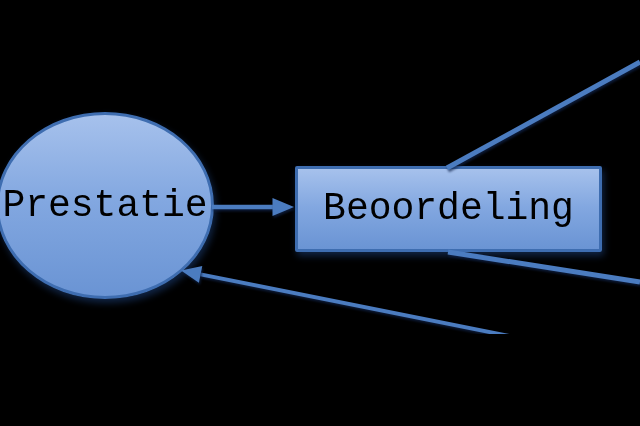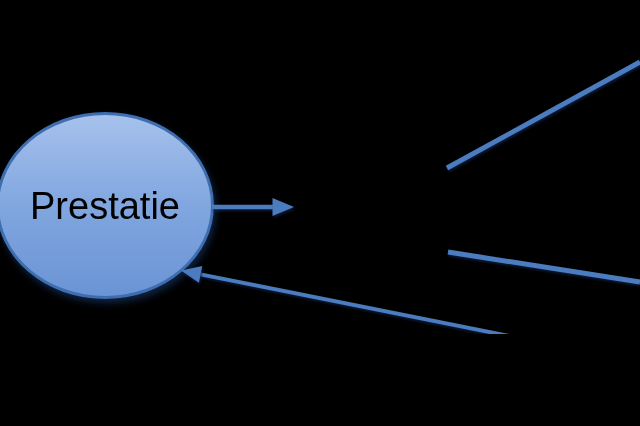--- a/index.html
+++ b/index.html
@@ -6,21 +6,21 @@
     margin: 0;
     padding: 0;
     background: #000;
   }
   .stage {
     position: relative;
     width: 640px;
     height: 334px;
     background: var(--background, #000);
     overflow: hidden;
-    font-family: Liberation Sans, sans-serif;
+    font-family: Liberation Mono, monospace;
     border-radius: 24px;
   }
   .node {
     position: absolute;
     display: flex;
     align-items: center;
     justify-content: center;
     box-sizing: border-box;
     background: linear-gradient(to bottom,
       var(--shape-fill-top, #a6c1ec) 0%,
@@ -70,20 +70,23 @@
 </style>
 </head>
 <body>
 
 <div class="stage">
 
   <div class="node node-ellipse">
     <span class="node-label">Prestatie</span>
   </div>
 
+  <div class="node node-rect">
+    <span class="node-label">Beoordeling</span>
+  </div>
 
   <svg class="overlay" viewBox="0 0 640 426">
 
     <line class="connector" x1="212" y1="207" x2="276" y2="207" stroke-width="4.5"></line>
     <polygon class="connector-head" points="294,207 272.5,198 272.5,216"></polygon>
 
     <line class="connector" x1="447" y1="168" x2="640" y2="62" stroke-width="5"></line>
 
     <line class="connector" x1="448" y1="252" x2="640" y2="282" stroke-width="5"></line>
 

